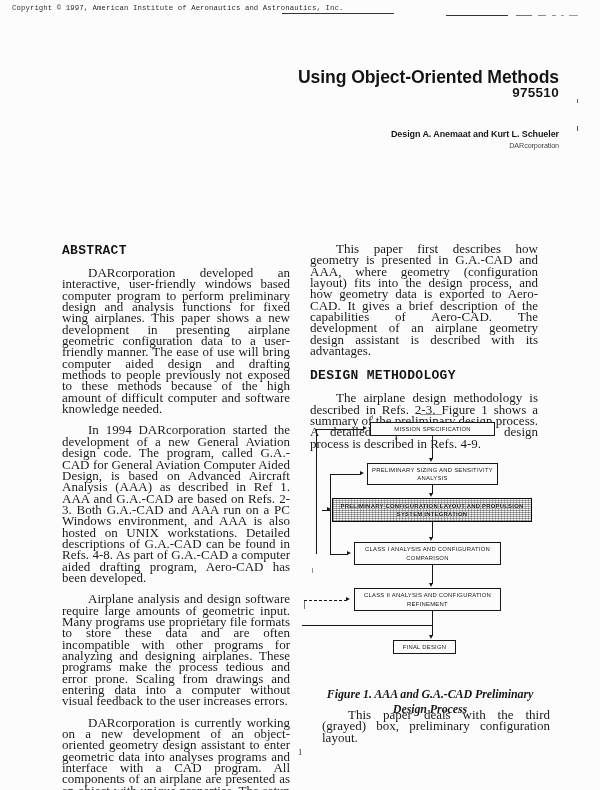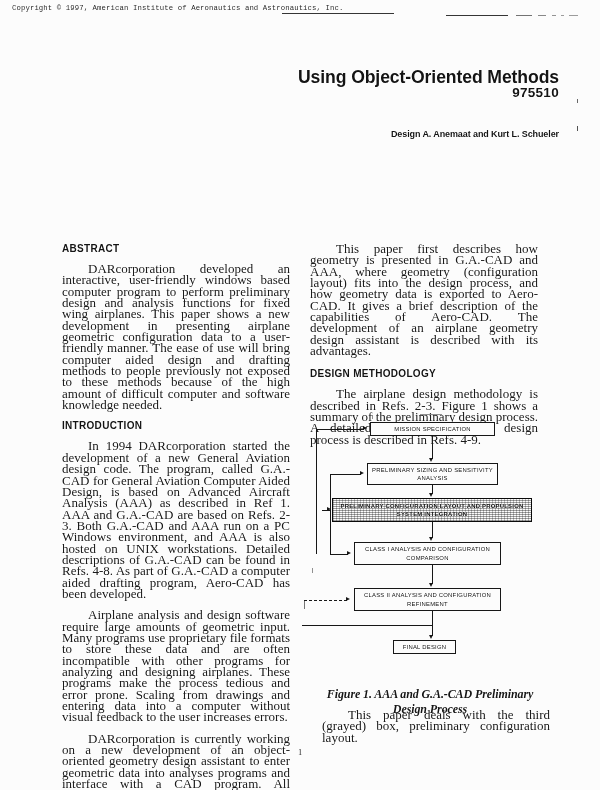--- a/index.html
+++ b/index.html
@@ -111,23 +111,23 @@
   
   .col {
     position: absolute;
     top: 243px;
     width: 228px;
   }
   .col-left  { left: 62px; }
   .col-right { left: 310px; }
 
   h2.section {
-    font-family: Liberation Sans, sans-serif;
-    font-weight: bold;
-    font-size: 10px;
+    font-family: Liberation Mono, monospace;
+    font-weight: bold;
+    font-size: 13px;
     letter-spacing: 0.3px;
     margin: 0 0 9px 0;
   }
   .col-right h2.section { margin-top: 12px; }
   .sec-gap { margin-top: 14px; }
 
   p.body {
     margin: 0 0 10px 0;
     font-size: 13px;
     line-height: 11.35px;
@@ -237,26 +237,26 @@
   <div class="paper-number">975510</div>
 
   <div class="title">
     <span class="l2">Using Object-Oriented Methods</span>
   </div>
 
   <div class="tick-mark2"></div>
   <div class="tick-mark"></div>
 
   <div class="authors">Design A. Anemaat and Kurt L. Schueler</div>
+  <div class="affiliation">DARcorporation</div>
 
   <div class="col col-left">
     <h2 class="section">ABSTRACT</h2>
     <p class="body">DARcorporation developed an interactive, user-friendly windows based computer program to perform preliminary design and analysis functions for fixed wing airplanes. This paper shows a new development in presenting airplane geometric configuration data to a user-friendly manner. The ease of use will bring computer aided design and drafting methods to people previously not exposed to these methods because of the high amount of difficult computer and software knowledge needed.</p>
 
-    <h2 class="section sec-gap">INTRODUCTION</h2>
     <p class="body">In 1994 DARcorporation started the development of a new General Aviation design code. The program, called G.A.-CAD for General Aviation Computer Aided Design, is based on Advanced Aircraft Analysis (AAA) as described in Ref 1. AAA and G.A.-CAD are based on Refs. 2-3. Both G.A.-CAD and AAA run on a PC Windows environment, and AAA is also hosted on UNIX workstations. Detailed descriptions of G.A.-CAD can be found in Refs. 4-8. As part of G.A.-CAD a computer aided drafting program, Aero-CAD has been developed.</p>
     <p class="body">Airplane analysis and design software require large amounts of geometric input. Many programs use proprietary file formats to store these data and are often incompatible with other programs for analyzing and designing airplanes. These programs make the process tedious and error prone. Scaling from drawings and entering data into a computer without visual feedback to the user increases errors.</p>
     <p class="body">DARcorporation is currently working on a new development of an object-oriented geometry design assistant to enter geometric data into analyses programs and interface with a CAD program. All components of an airplane are presented as an object with unique properties. The setup of the system is similar to that of an object-oriented programming language.</p>
   </div>
 
   <div class="col col-right">
     <p class="body">This paper first describes how geometry is presented in G.A.-CAD and AAA, where geometry (configuration layout) fits into the design process, and how geometry data is exported to Aero-CAD. It gives a brief description of the capabilities of Aero-CAD. The development of an airplane geometry design assistant is described with its advantages.</p>
     <h2 class="section sec-gap">DESIGN METHODOLOGY</h2>
     <p class="body">The airplane design methodology is described in Refs. 2-3. Figure 1 shows a summary of the preliminary design process. A detailed explanation of the design process is described in Refs. 4-9.</p>
   </div>

